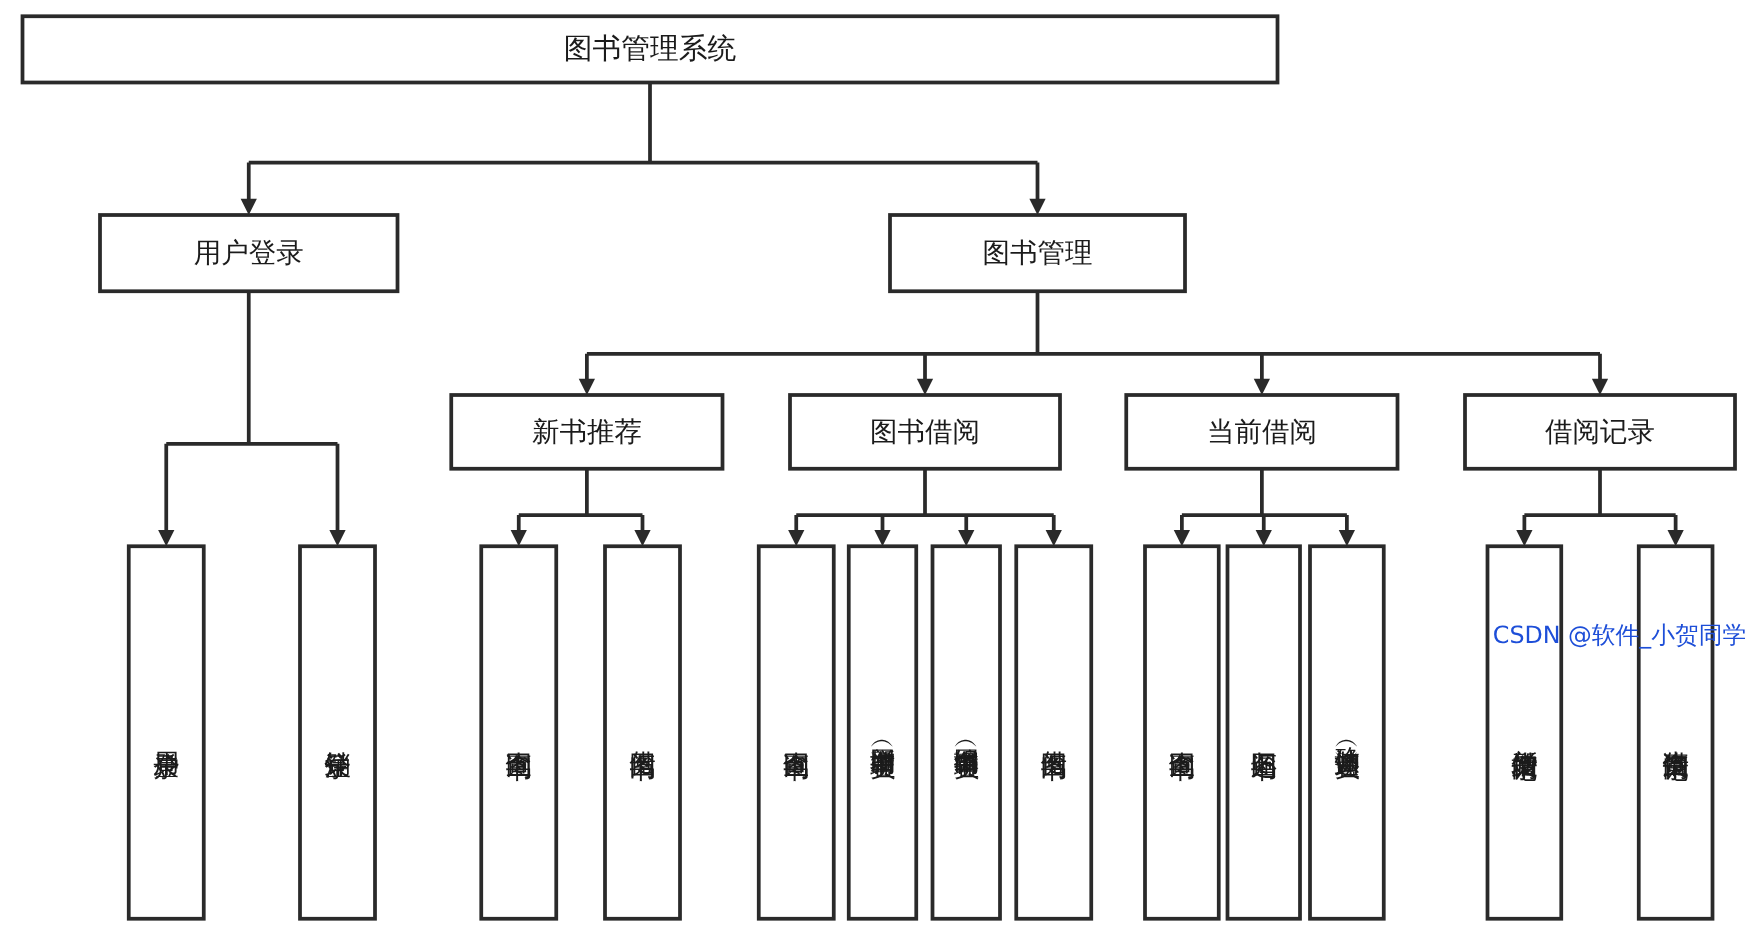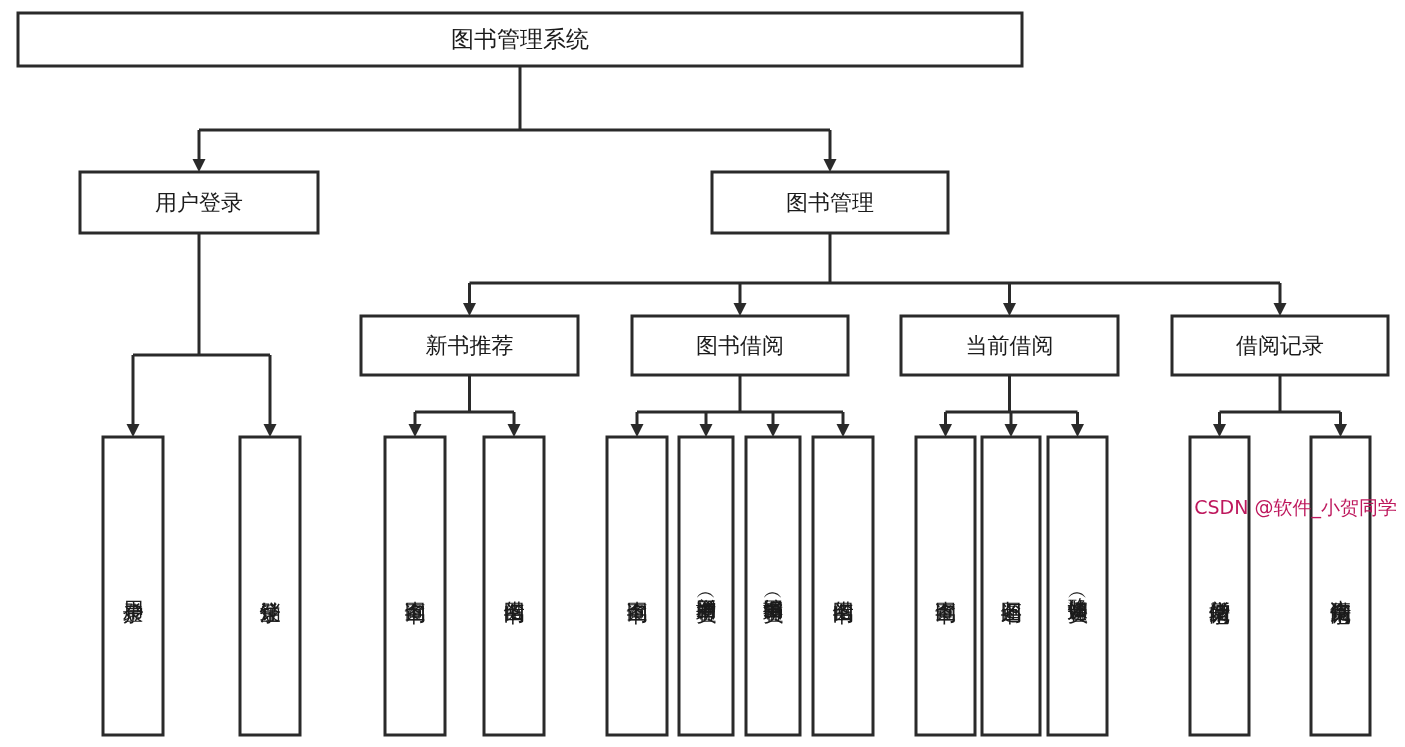--- a/index.html
+++ b/index.html
@@ -77,21 +77,21 @@
     text-orientation: upright;
     white-space: nowrap;
     letter-spacing: 1px;
   }
   .watermark {
     position: absolute;
     right: 8px;
     bottom: 6px;
     font-family: "DejaVu Sans", "Liberation Sans", sans-serif;
     font-size: 19px;
-    color: #be185d;
+    color: #1d4ed8;
     white-space: nowrap;
     pointer-events: none;
   }
 </style>
 </head>
 <body>
 
 <div id="diagram-root">
   <svg id="flow-svg" viewBox="0 0 1405 747">
     <g id="edges-layer">

